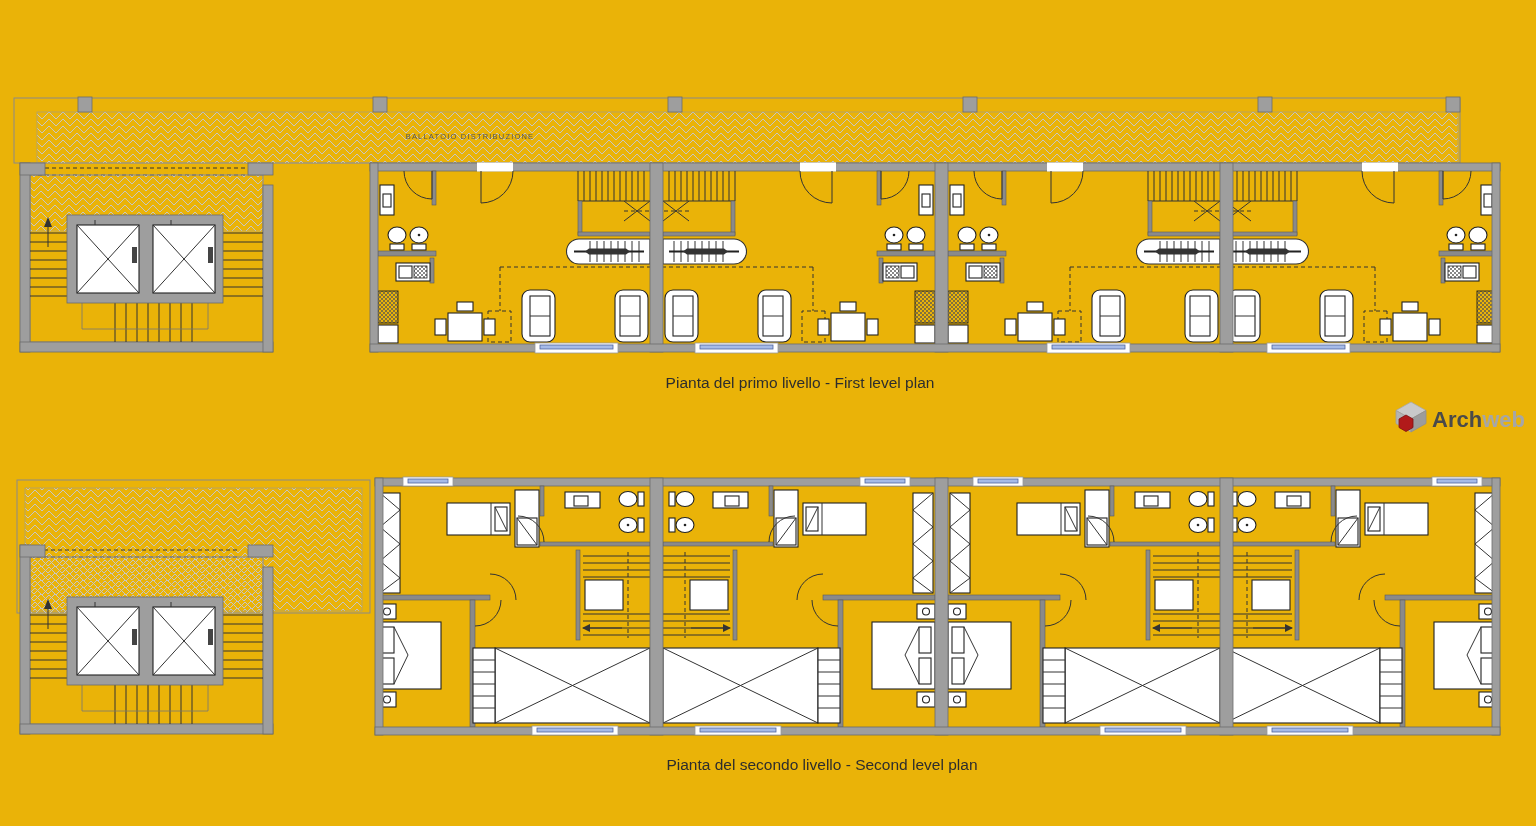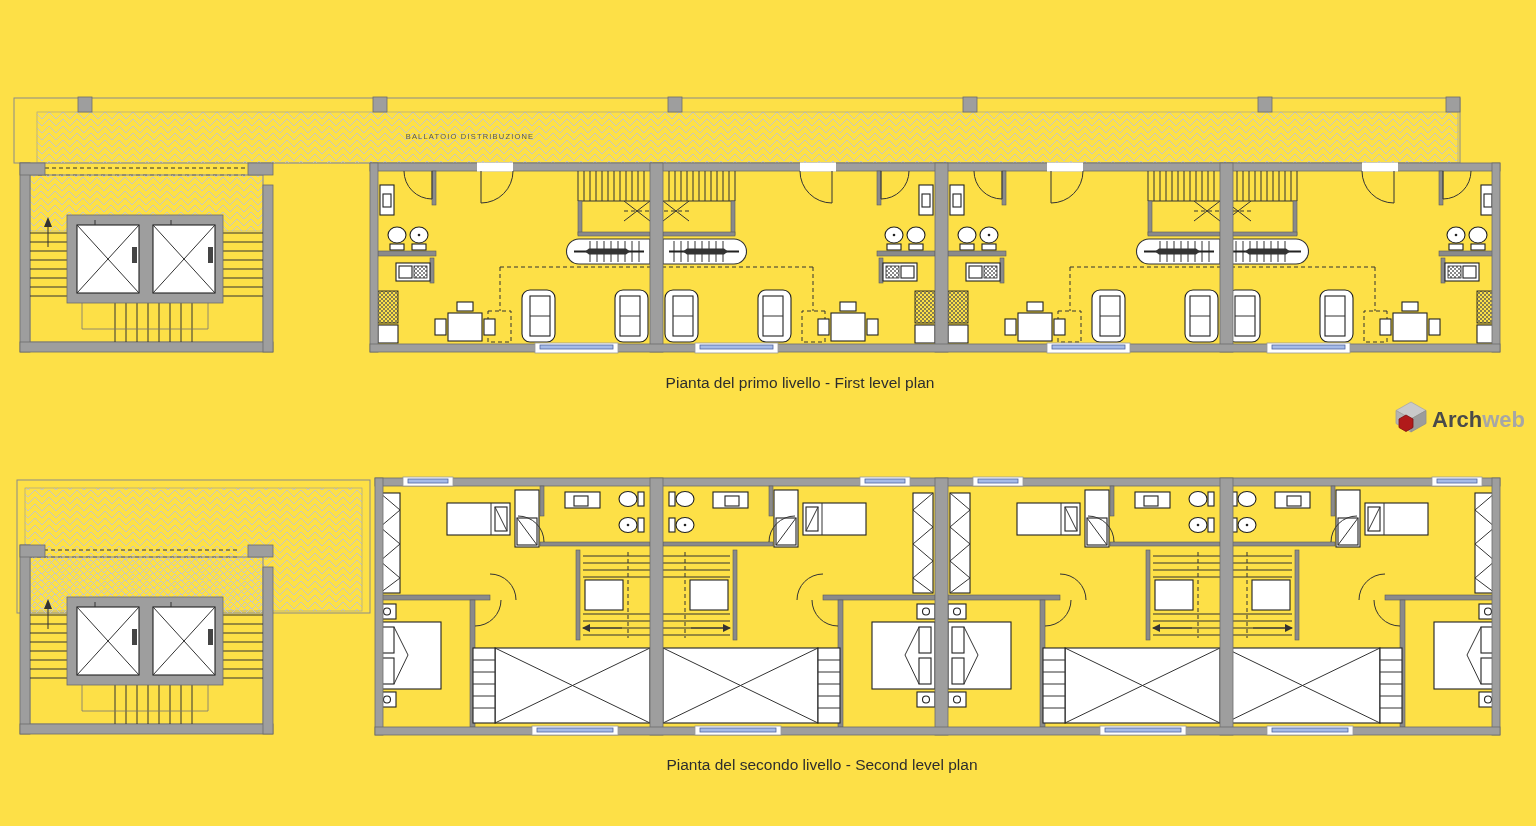--- a/index.html
+++ b/index.html
@@ -1,16 +1,16 @@
 <!DOCTYPE html>
 <html><head>
 <meta charset="utf-8">
 <style>
   html,body{margin:0;padding:0;background:#fff;}
-  .stage{width:1536px;height:826px;position:relative;background:#fde047;overflow:hidden;
+  .stage{width:1536px;height:826px;position:relative;background:#eab308;overflow:hidden;
          font-family:"Liberation Sans",sans-serif;}
   .wall{fill:#9e9e9e;stroke:#6b6b6b;stroke-width:.8;}
   .iwall{fill:#8a8a8a;stroke:#5a5a5a;stroke-width:.6;}
   .ln{stroke:#333;fill:none;stroke-width:1;}
   .thin{stroke:#8a8a8a;fill:none;stroke-width:.9;}
   .fix{fill:#fff;stroke:#222;stroke-width:1.1;}
   .dash{stroke:#333;stroke-dasharray:4 3;fill:none;stroke-width:1;}
   .cap{font-size:15.5px;fill:#2d2d2d;}
   .wlabel{font-size:7.5px;fill:#555;letter-spacing:1.2px;}
   .glass{fill:#a6bbe8;stroke:#50659f;stroke-width:.8;}

